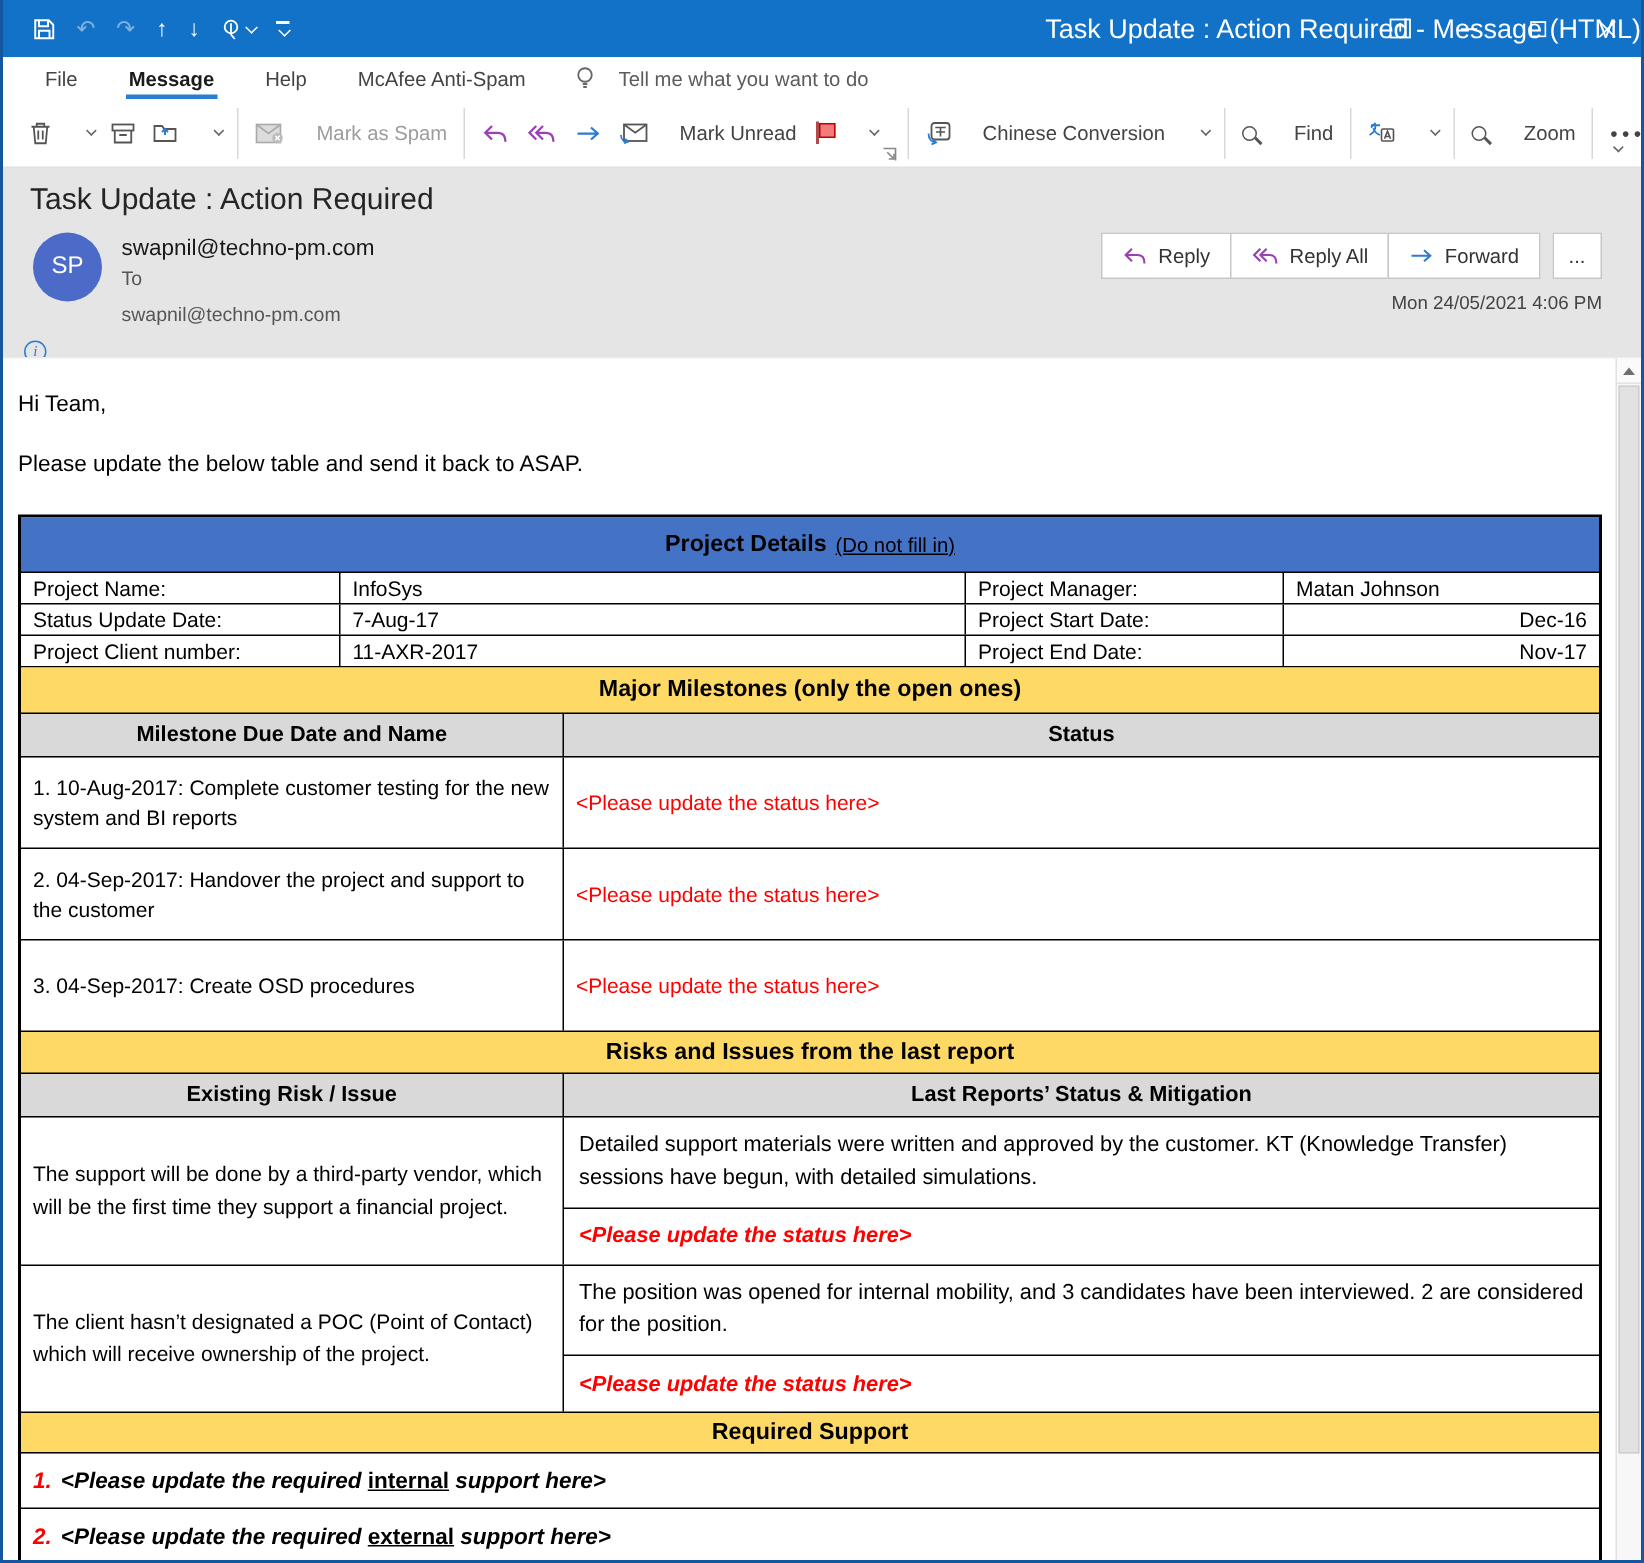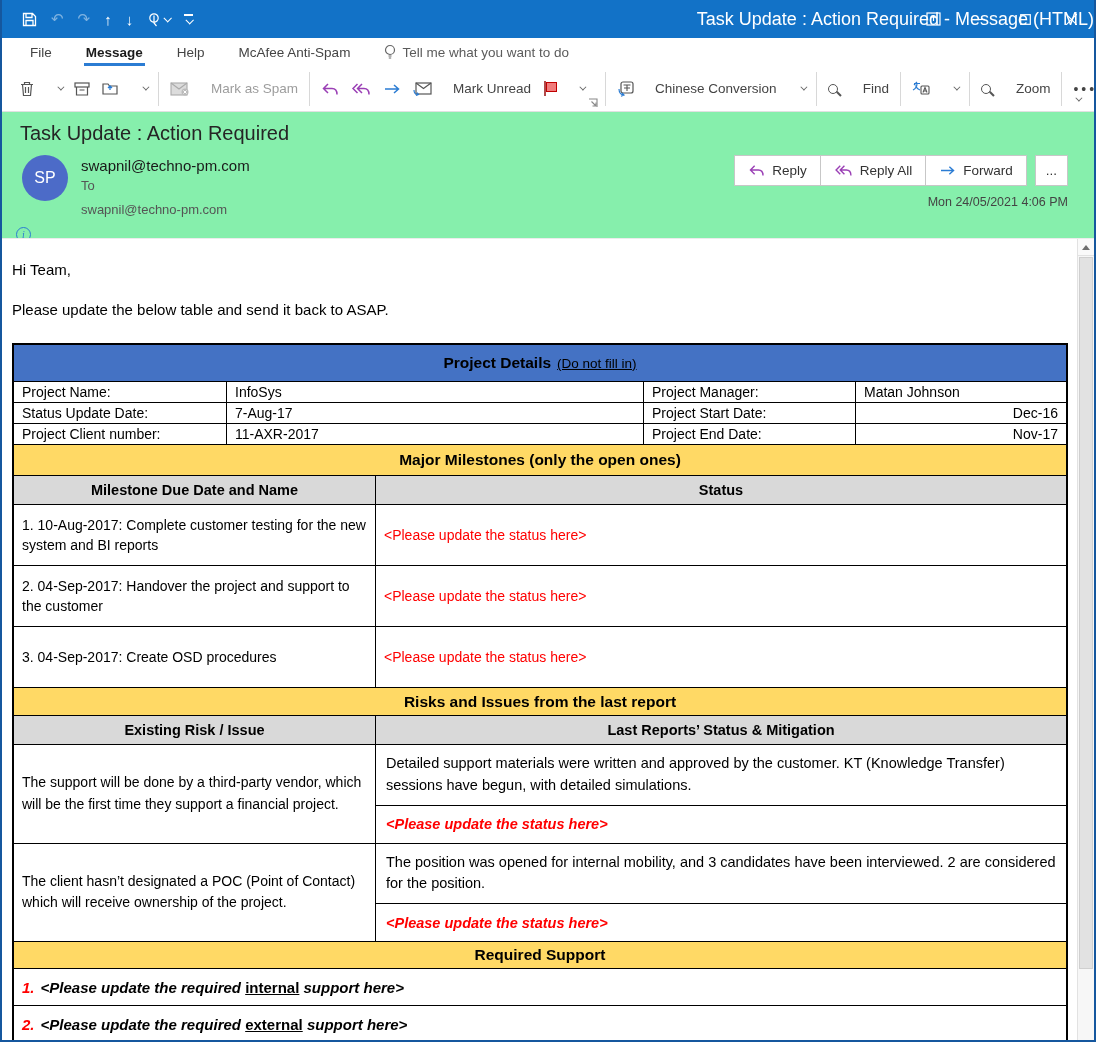--- a/index.html
+++ b/index.html
@@ -16,39 +16,39 @@
   .winbtn { width:46px; height:100%; display:flex; align-items:center; justify-content:center; font-size:14px; }
   .chev-s { display:inline-block; width:6px; height:6px; border-right:1.4px solid currentColor; border-bottom:1.4px solid currentColor; transform:rotate(45deg) translateY(-1px); }
   .qat-custom { display:inline-flex; flex-direction:column; align-items:center; gap:1px; }
   .qat-custom .bar { width:9px; height:1.5px; background:#fff; }
 
   
   .menubar { height:28px; display:flex; align-items:stretch; gap:34px; padding:0 16px 0 28px; font-size:13.5px; color:#444; background:#fff; }
   .mtab { display:flex; align-items:center; position:relative; }
   .mtab.sel { color:#1b1b1b; font-weight:bold; }
   .mtab.sel::after { content:""; position:absolute; left:-2px; right:-2px; bottom:0; height:3px; background:#2B7CD3; }
-  .tellme { display:flex; align-items:center; gap:6px; color:#5b5b5b; }
+  .tellme { display:flex; align-items:center; gap:16px; color:#5b5b5b; }
 
   
   .ribbon { height:46px; display:flex; align-items:center; padding:0 6px 0 12px; border-bottom:1px solid #E1E1E1; font-size:13.5px; color:#444; position:relative; background:#fff; }
   .rbtn { display:flex; align-items:center; gap:21px; padding:7px 6px; border-radius:2px; white-space:nowrap; }
   .rsep { width:1px; height:34px; background:#D8D8D8; margin:0 5px; flex:0 0 auto; }
   .grayed { color:#9d9d9d; }
   .chev-g { display:inline-block; width:5px; height:5px; border-right:1.3px solid #666; border-bottom:1.3px solid #666; transform:rotate(45deg) translateY(-2px); margin-left:2px; }
   .magnifier { width:10px; height:10px; border:1.6px solid #555; border-radius:50%; position:relative; display:inline-block; }
   .magnifier::after { content:""; position:absolute; width:6px; height:1.6px; background:#555; transform:rotate(45deg); right:-5px; bottom:-2px; }
   .flagicon { position:relative; width:13px; height:15px; display:inline-block; }
   .flagicon::before { content:""; position:absolute; left:1px; top:0; width:2px; height:15px; background:#B14A4A; }
   .flagicon::after { content:""; position:absolute; left:3px; top:1px; width:9px; height:8px; background:#F07C7C; border:1.3px solid #C00000; }
   .launcher { align-self:flex-end; margin:0 2px 3px -2px; }
   .collapse-chev { position:absolute; right:14px; bottom:6px; color:#666; }
   .dots { letter-spacing:3px; font-size:14px; color:#444; }
 
   
-  .mailheader { height:126px; background:#86efac; }
+  .mailheader { height:126px; background:#e5e5e5; }
   .subject { font-size:20px; color:#252525; padding:10px 0 4px 18px; }
   .sender-row { display:flex; padding:6px 26px 0 20px; }
   .avatar { width:46px; height:46px; border-radius:50%; background:#4C6BC8; color:#fff; display:flex; align-items:center; justify-content:center; font-size:16px; flex:0 0 auto; }
   .sender-block { padding:2px 0 0 13px; }
   .sender-name { font-size:15px; color:#191919; }
   .to-line { font-size:13px; color:#555; margin-top:4px; display:flex; gap:9px;flex-direction:column; }
   .actions { margin-left:auto; text-align:right; }
   .btnrow { display:flex; justify-content:flex-end; }
   .hbtn { border:1px solid #C7C7C7; background:#fff; padding:7px 13px; font-size:13.5px; color:#333; display:flex; gap:7px; align-items:center; margin-left:-1px; }
   .hbtn.first { margin-left:0; }

